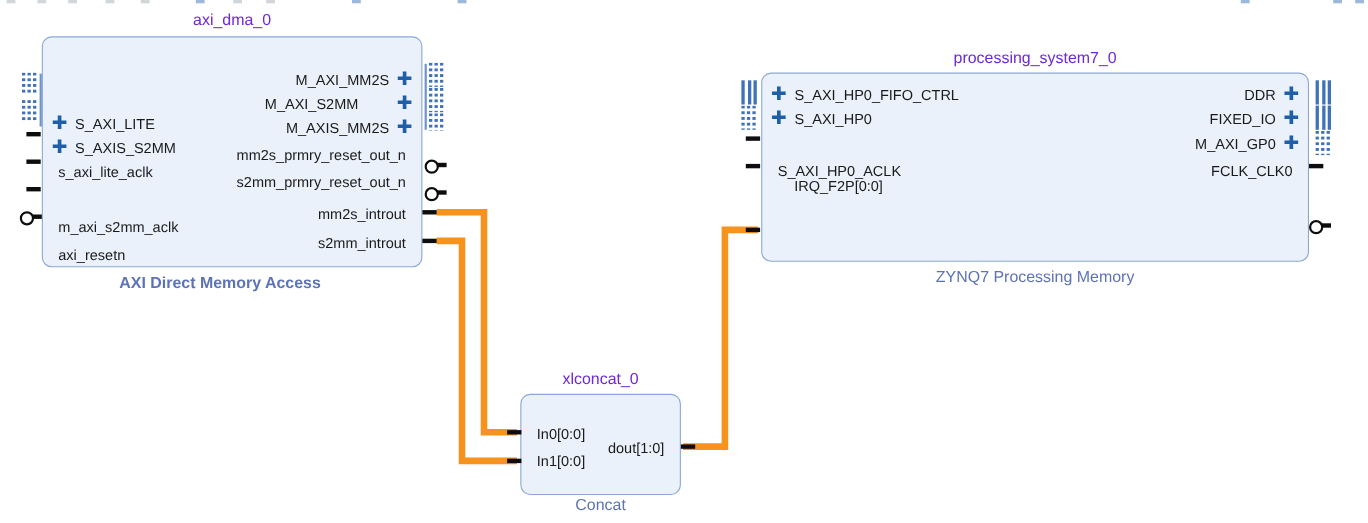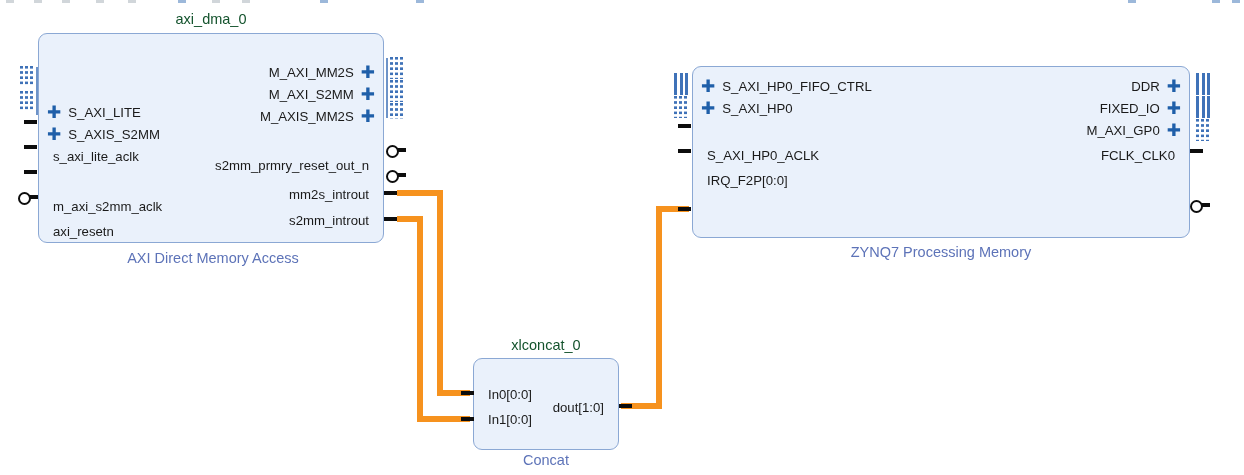--- a/index.html
+++ b/index.html
@@ -32,21 +32,21 @@
   }
   .tb-tick.grey { background: #9aa3ad; opacity: .45; }
 
   
   #wires { position: absolute; left: 0; top: 0; width: 1244px; height: 475px; }
 
   
   .block-title {
     position: absolute;
     font-size: 14.5px;
-    color: #14532d;
+    color: #6d28d9;
     white-space: nowrap;
     text-align: center;
   }
   .block-caption {
     position: absolute;
     font-size: 14.5px;
     color: #5d73b8;
     white-space: nowrap;
     text-align: center;
   }
@@ -230,27 +230,30 @@
       <span>m_axi_s2mm_aclk</span>
     </div>
     <div class="pin left" style="top:186px; padding-left:6px;justify-content:flex-end;">
       <span>axi_resetn</span>
     </div>
 
     <div class="pin right" style="top:27px;">
       <span>M_AXI_MM2S</span>
       <span class="plus">✚</span>
     </div>
-    <div class="pin right" style="top:49px;">
+    <div class="pin right" style="top:49px;gap:28px;">
       <span>M_AXI_S2MM</span>
       <span class="plus">✚</span>
     </div>
     <div class="pin right" style="top:71px;">
       <span>M_AXIS_MM2S</span>
       <span class="plus">✚</span>
+    </div>
+    <div class="pin right" style="top:95px; padding-right:6px;">
+      <span>mm2s_prmry_reset_out_n</span>
     </div>
     <div class="pin right" style="top:120px; padding-right:6px;">
       <span>s2mm_prmry_reset_out_n</span>
     </div>
     <div class="pin right" style="top:149px; padding-right:6px;">
       <span>mm2s_introut</span>
     </div>
     <div class="pin right" style="top:175px; padding-right:6px;">
       <span>s2mm_introut</span>
     </div>
@@ -286,38 +289,39 @@
   <div class="busdot" style="left:390px; top:103px; height:16px;">
     <i style="left:0"></i>
       <i style="left:5px"></i>
       <i style="left:10px"></i>
   </div>
   <div class="stub-circ" style="left:386px; top:145px;"></div>
   <div class="stub-circ" style="left:386px; top:170px;"></div>
   <div class="stub" style="left:384px; top:191px;"></div>
   <div class="stub" style="left:384px; top:217px;"></div>
 
-  <div class="block-caption" style="left:40px; top:250px; width:346px;">AXI Direct Memory Access</div>
-
+  <div class="block-caption" style="left:27px; top:250px; width:346px;font-weight:bold;">AXI Direct Memory Access</div>
+
+  <div class="block-title" style="left:692px; top:45px; width:498px;">processing_system7_0</div>
 
   <div class="block" style="left:692px; top:66px; width:498px; height:172px;">
 
 
     <div class="pin left" style="top:8px;">
       <span class="plus">✚</span>
       <span>S_AXI_HP0_FIFO_CTRL</span>
     </div>
     <div class="pin left" style="top:30px;">
       <span class="plus">✚</span>
       <span>S_AXI_HP0</span>
     </div>
     <div class="pin left" style="top:77px; padding-left:6px;">
       <span>S_AXI_HP0_ACLK</span>
     </div>
-    <div class="pin left" style="top:102px; padding-left:6px;">
+    <div class="pin left" style="top:91px; padding-left:6px;margin-left:15px;">
       <span>IRQ_F2P[0:0]</span>
     </div>
 
     <div class="pin right" style="top:8px;">
       <span>DDR</span>
       <span class="plus">✚</span>
     </div>
     <div class="pin right" style="top:30px;">
       <span>FIXED_IO</span>
       <span class="plus">✚</span>

